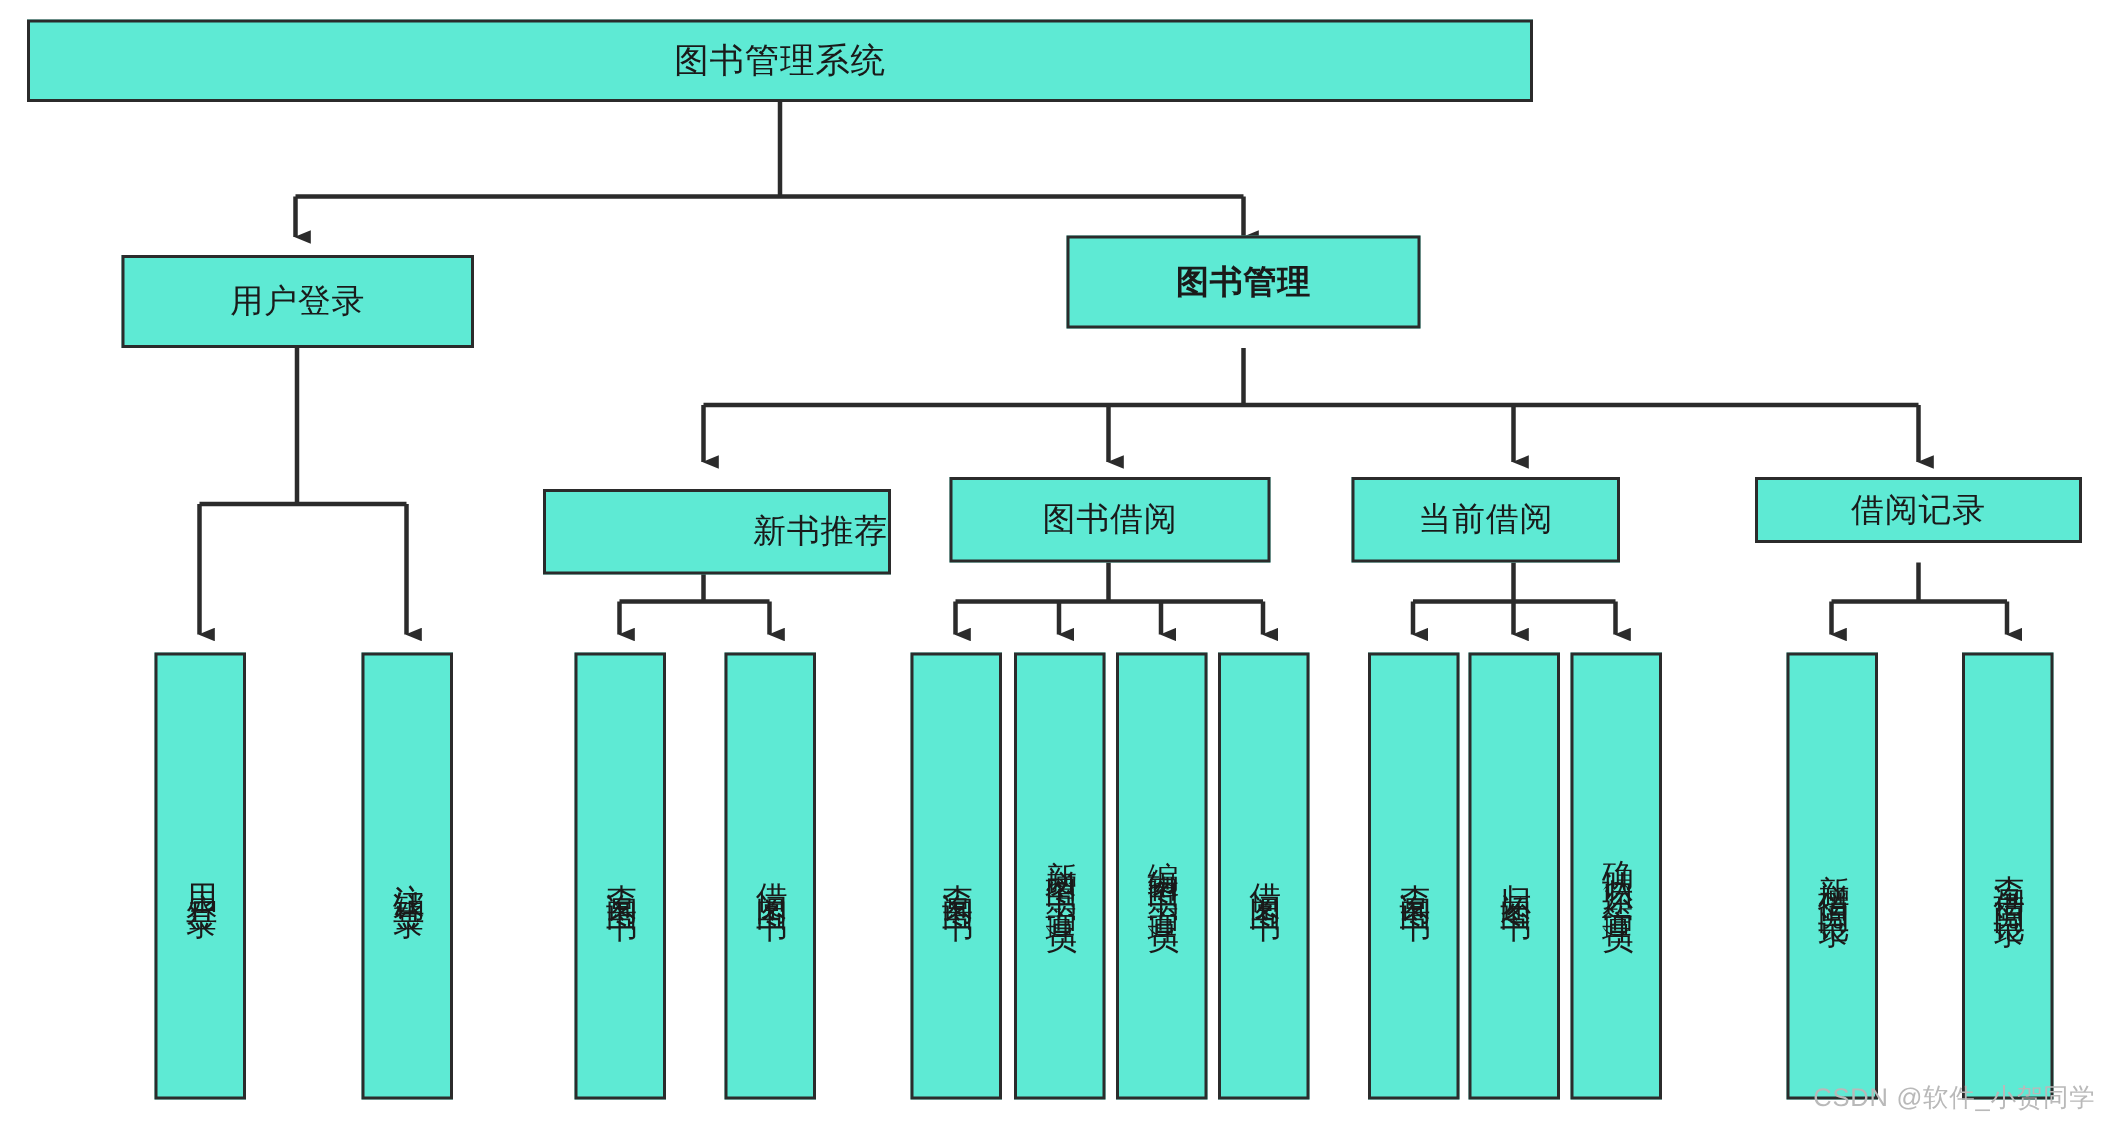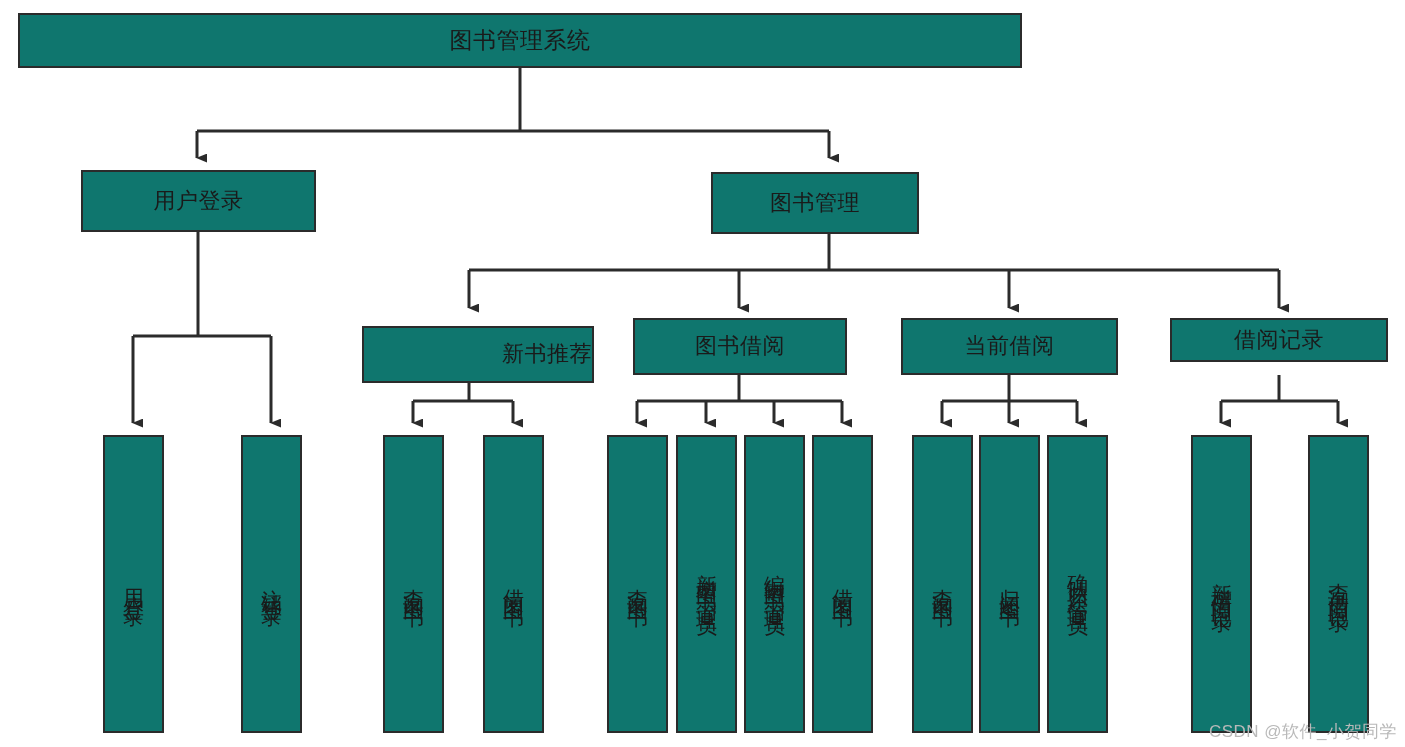--- a/index.html
+++ b/index.html
@@ -20,21 +20,21 @@
   svg.diagram-canvas {
     position: absolute;
     left: 0;
     top: 0;
     width: 1405px;
     height: 747px;
   }
   .node-box {
     position: absolute;
     box-sizing: border-box;
-    background: #0f766e;
+    background: #5eead4;
     border: 2.5px solid #2b2b2b;
     display: flex;
     align-items: center;
     justify-content: center;
     overflow: hidden;
   }
   .node-label-h {
     font-size: 22px;
     color: #1a1a1a;
     line-height: 1.1;
@@ -135,33 +135,33 @@
   </svg>
 
   <div class="node-box lvl0" style="left:18px; top:13px; width:1004px; height:55px;">
     <span class="node-label-h">图书管理系统</span>
   </div>
 
   <div class="node-box lvl1" style="left:81px; top:170px; width:235px; height:62px;">
     <span class="node-label-h">用户登录</span>
   </div>
 
-  <div class="node-box lvl1" style="left:711px; top:172px; width:208px; height:62px;">
+  <div class="node-box lvl1" style="left:711px; top:157px; width:236px; height:62px;font-weight:bold;">
     <span class="node-label-h">图书管理</span>
   </div>
 
   <div class="node-box lvl2" style="left:362px; top:326px; width:232px; height:57px;justify-content:flex-end;">
     <span class="node-label-h">新书推荐</span>
   </div>
 
   <div class="node-box lvl2" style="left:633px; top:318px; width:214px; height:57px;">
     <span class="node-label-h">图书借阅</span>
   </div>
 
-  <div class="node-box lvl2" style="left:901px; top:318px; width:217px; height:57px;">
+  <div class="node-box lvl2" style="left:901px; top:318px; width:179px; height:57px;">
     <span class="node-label-h">当前借阅</span>
   </div>
 
   <div class="node-box lvl2" style="left:1170px; top:318px; width:218px; height:44px;">
     <span class="node-label-h">借阅记录</span>
   </div>
 
   <div class="node-box leaf" style="left:103px; top:435px; width:61px; height:298px;">
     <span class="node-label-v">用户登录</span>
   </div>

